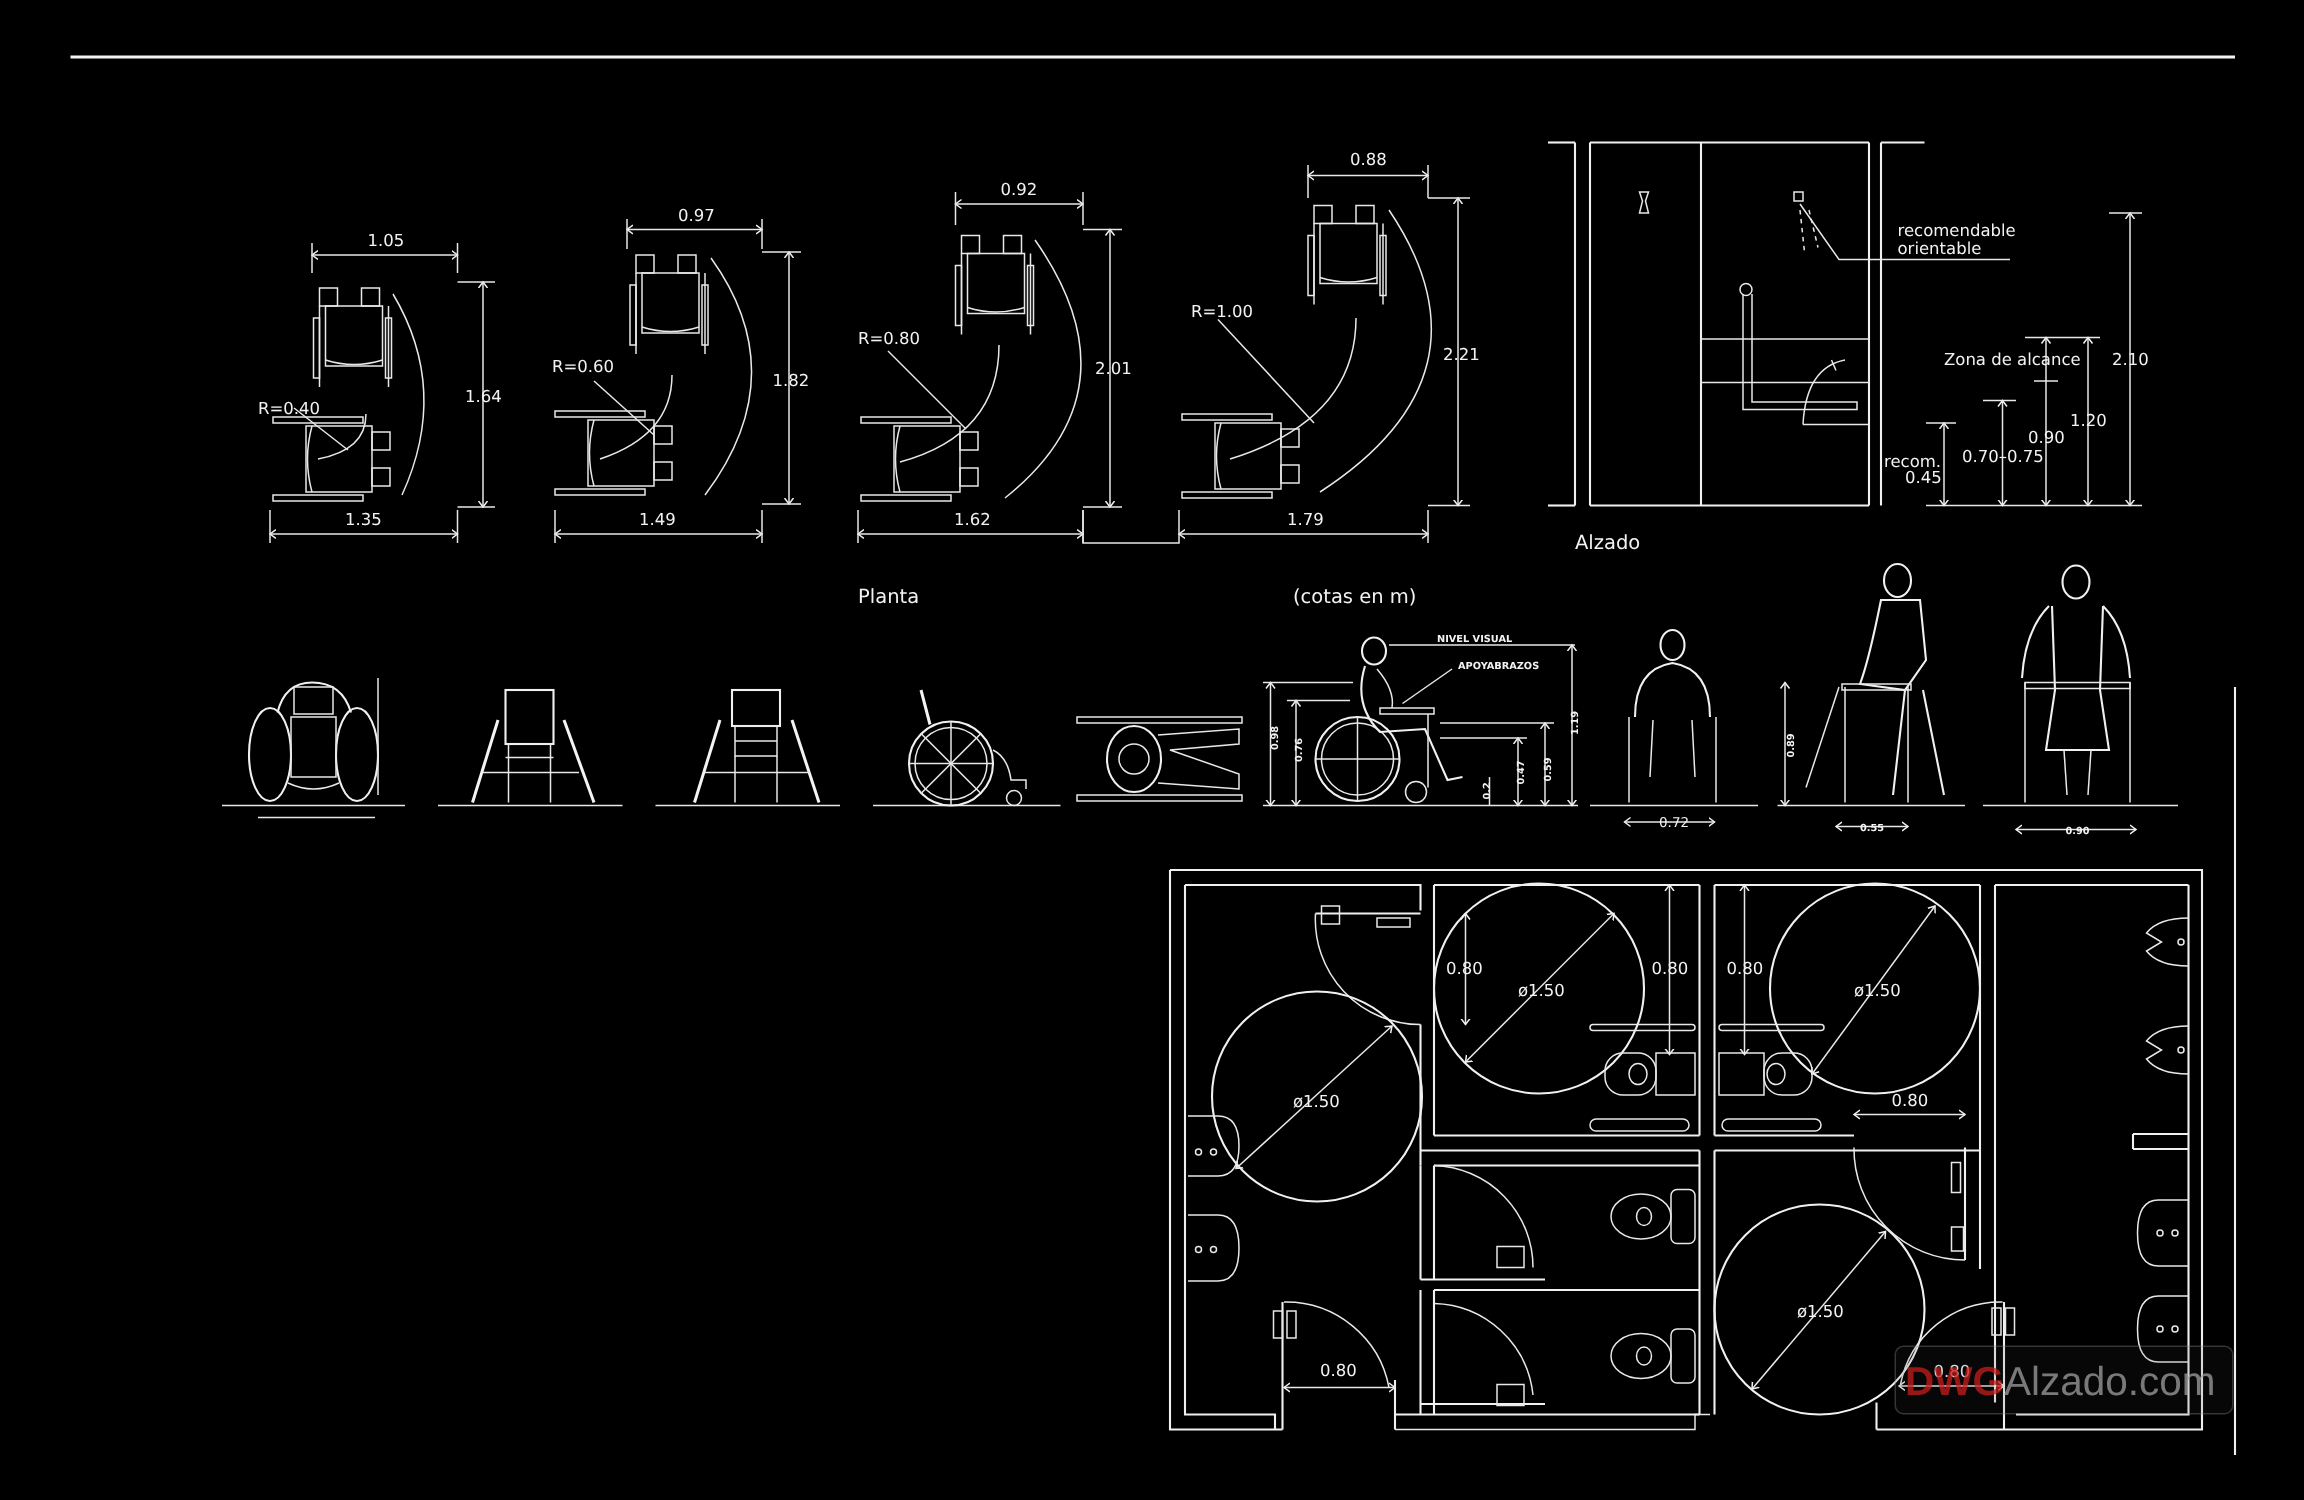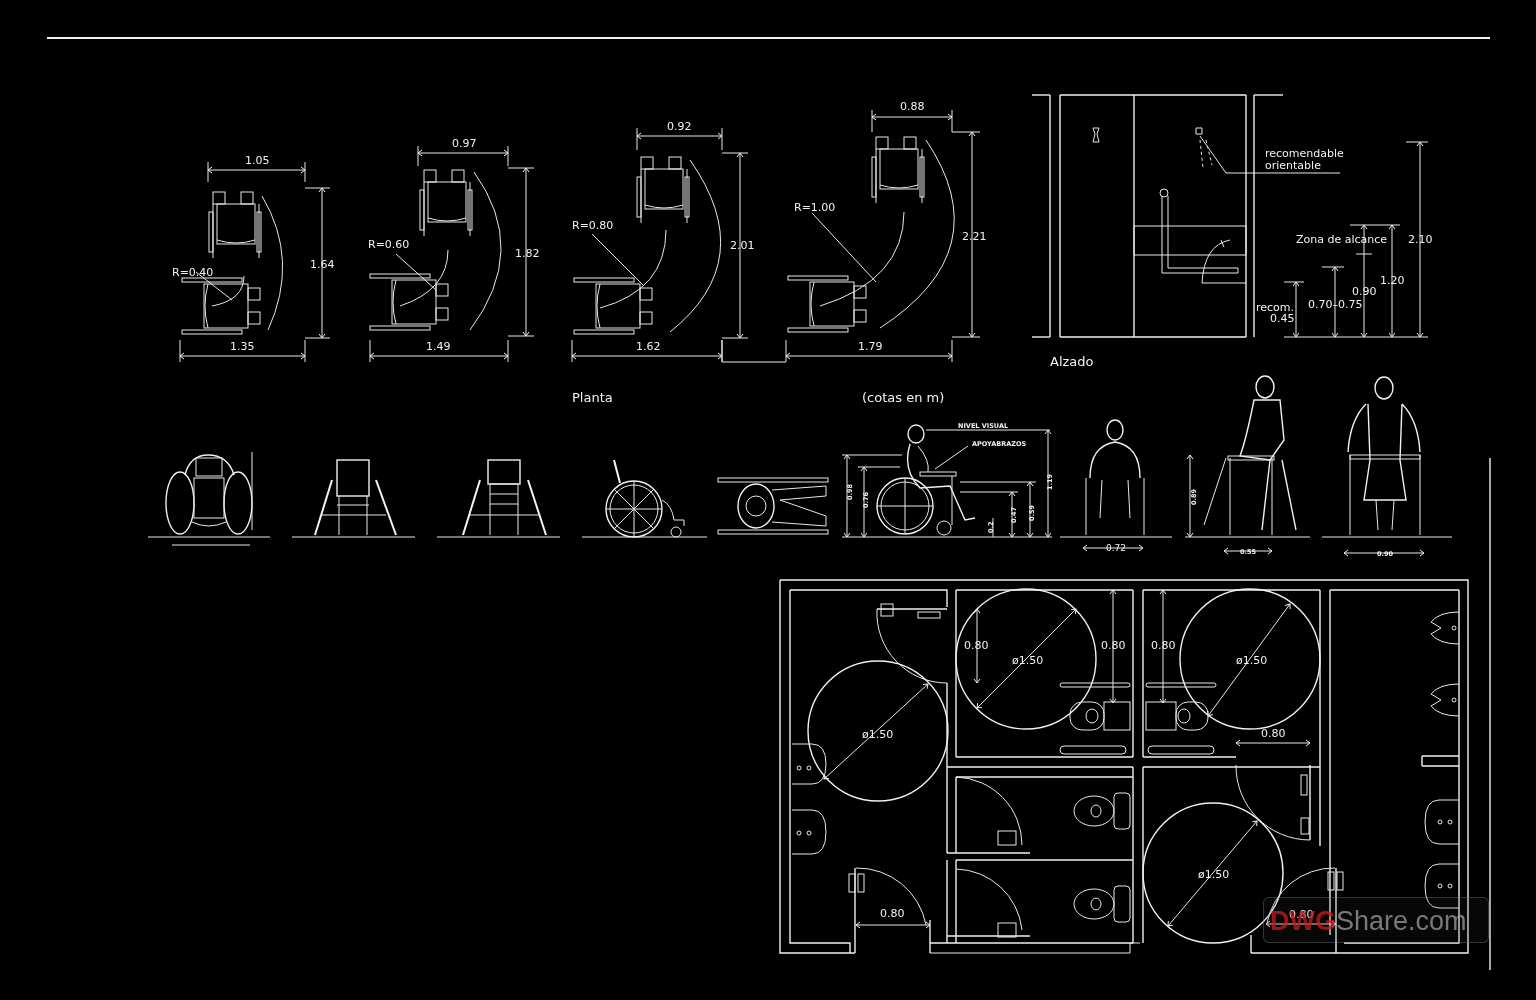--- a/index.html
+++ b/index.html
@@ -469,14 +469,14 @@
       </g>
     <g>
         <path d="M1459 864 h-20 q-14 0 -14 22 q0 22 14 22 h20" class="thin"></path>
         <circle cx="1440" cy="886" r="2" class="thin"></circle>
         <circle cx="1450" cy="886" r="2" class="thin"></circle>
       </g>
   </g>
 </svg>
 
 <div class="watermark">
-  <span class="wm-red">DWG</span><span class="wm-grey">Share.com</span>
+  <span class="wm-red">DWG</span><span class="wm-grey">Alzado.com</span>
 </div>
 
 </body></html>

